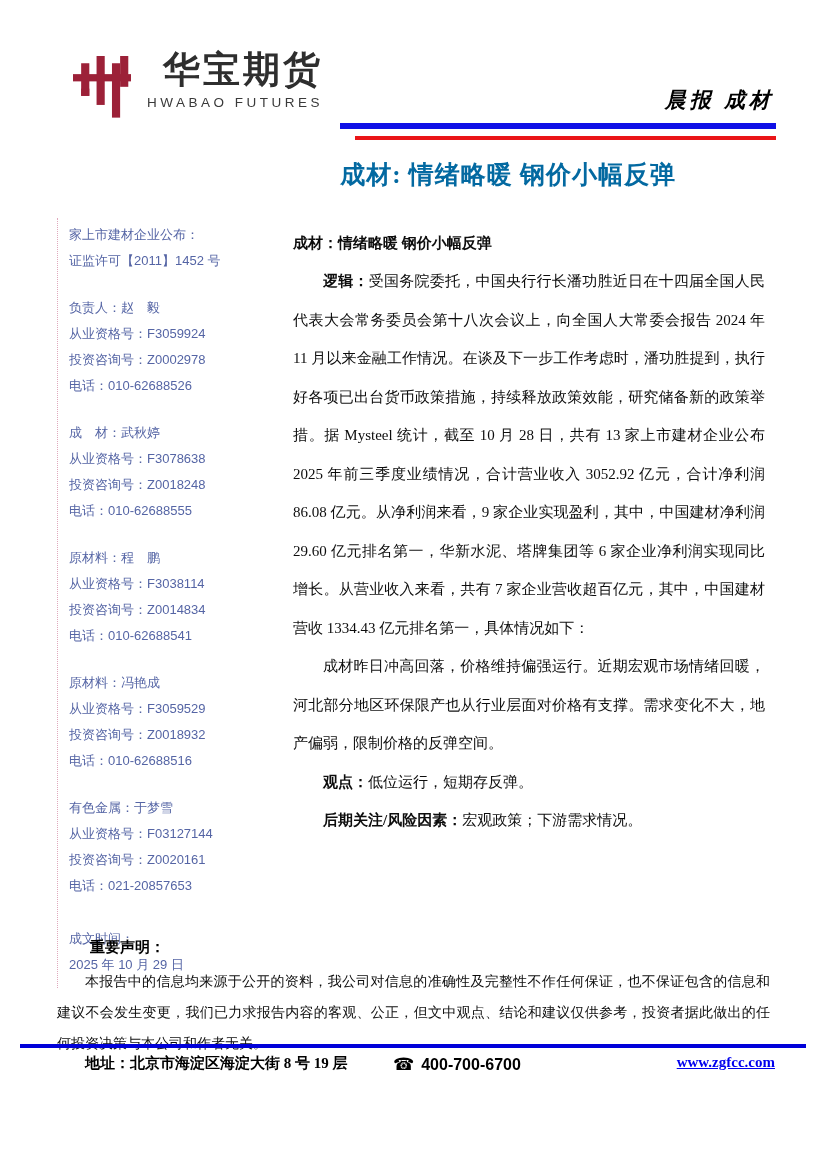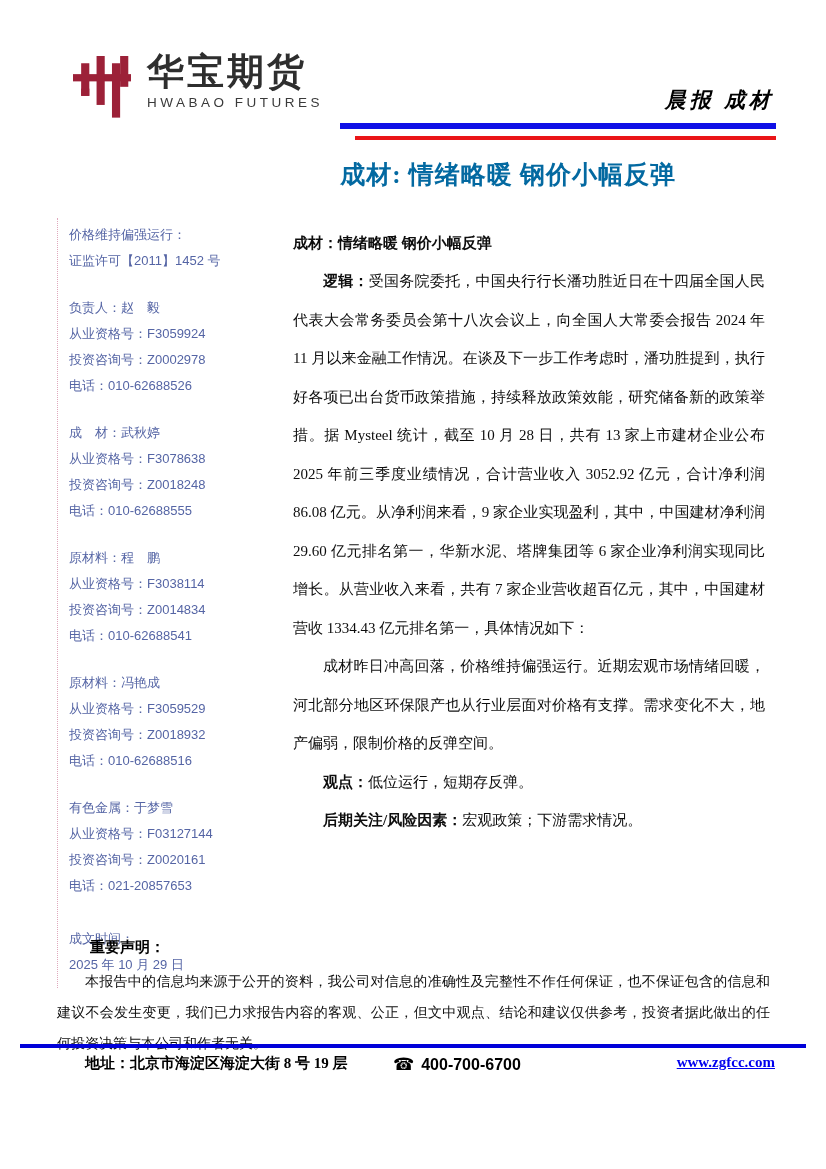--- a/index.html
+++ b/index.html
@@ -13,23 +13,23 @@
     font-family: "Liberation Serif", "DejaVu Serif", serif;
     color: #111111;
     overflow: hidden;
   }
 
   
   .logo-row { position: absolute; top: 52px; left: 73px; display: flex; align-items: flex-start; }
   .logo-mark { width: 58px; height: 66px; margin-right: 16px; }
   .logo-text-block { display: flex; flex-direction: column; }
   .logo-cn {
-    font-family: Liberation Sans, sans-serif;
+    font-family: Liberation Mono, monospace;
     font-weight: bold; font-size: 37px; letter-spacing: 3px;
-    color: #2e2e2e; line-height: 40px;
+    color: #2e2e2e; line-height: 40px; text-align: right;
   }
   .logo-en {
     font-family: "Liberation Sans", "DejaVu Sans", sans-serif;
     font-weight: normal; font-size: 13.5px; letter-spacing: 3.5px;
     color: #3a3a3a; margin-top: 3px;
   }
 
   
   .masthead-label {
     position: absolute; top: 86px; right: 52px;
@@ -126,21 +126,21 @@
   </div>
 
   <div class="masthead-label">晨报 成材</div>
   <div class="rule-blue" style="background:#0f10e6;"></div>
   <div class="rule-red" style="background:#ea1518;"></div>
 
   <div class="doc-title">成材: 情绪略暖 钢价小幅反弹</div>
 
   <div class="sidebar">
     <div class="sb-group">
-      <div class="sb-line">价格维持偏强运行：</div>
+      <div class="sb-line">家上市建材企业公布：</div>
       <div class="sb-line">证监许可【2011】1452 号</div>
     </div>
 
     <div class="sb-group">
       <div class="sb-line">负责人：赵　毅</div>
       <div class="sb-line">从业资格号：F3059924</div>
       <div class="sb-line">投资咨询号：Z0002978</div>
       <div class="sb-line">电话：010-62688526</div>
     </div>
 

